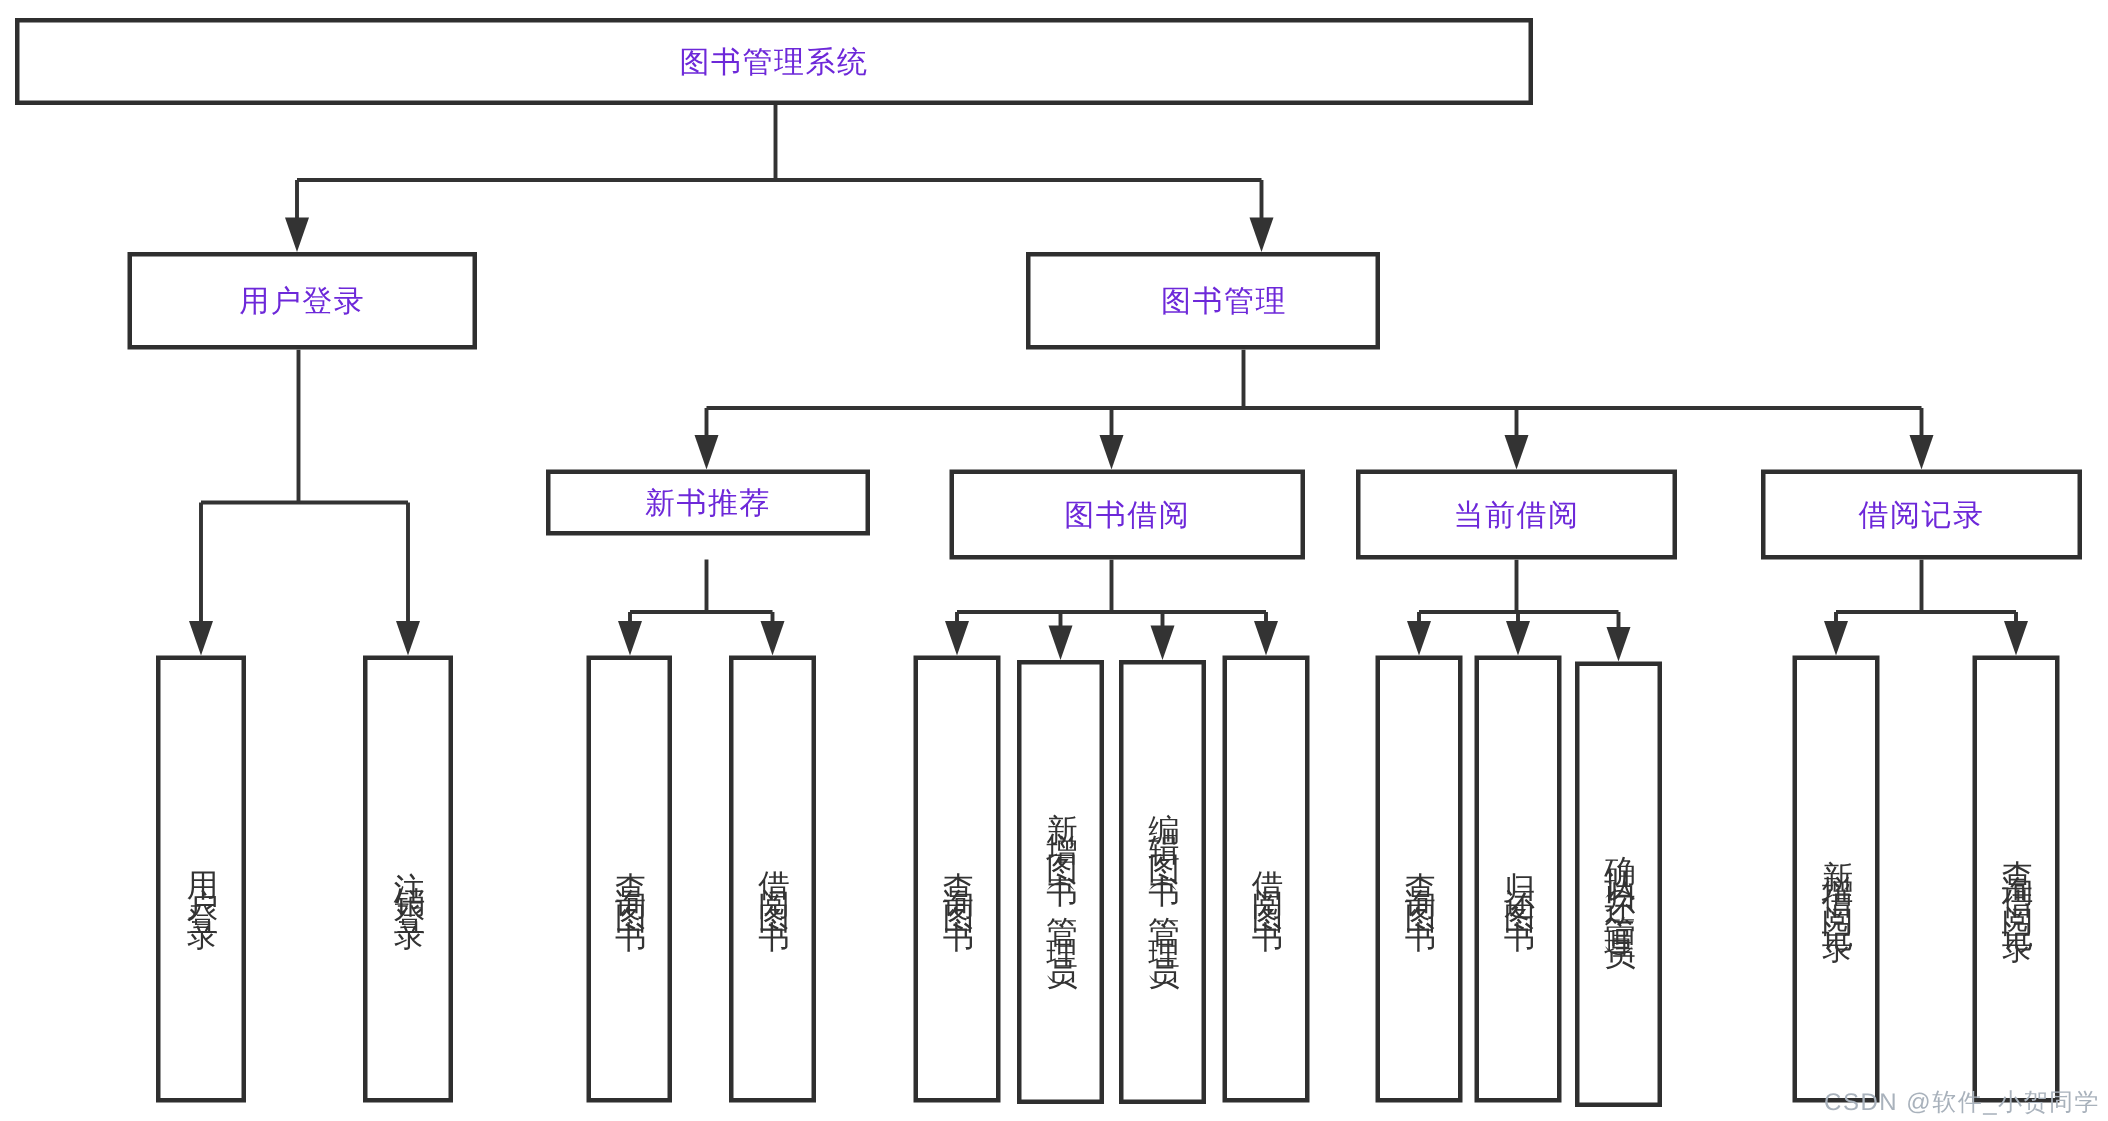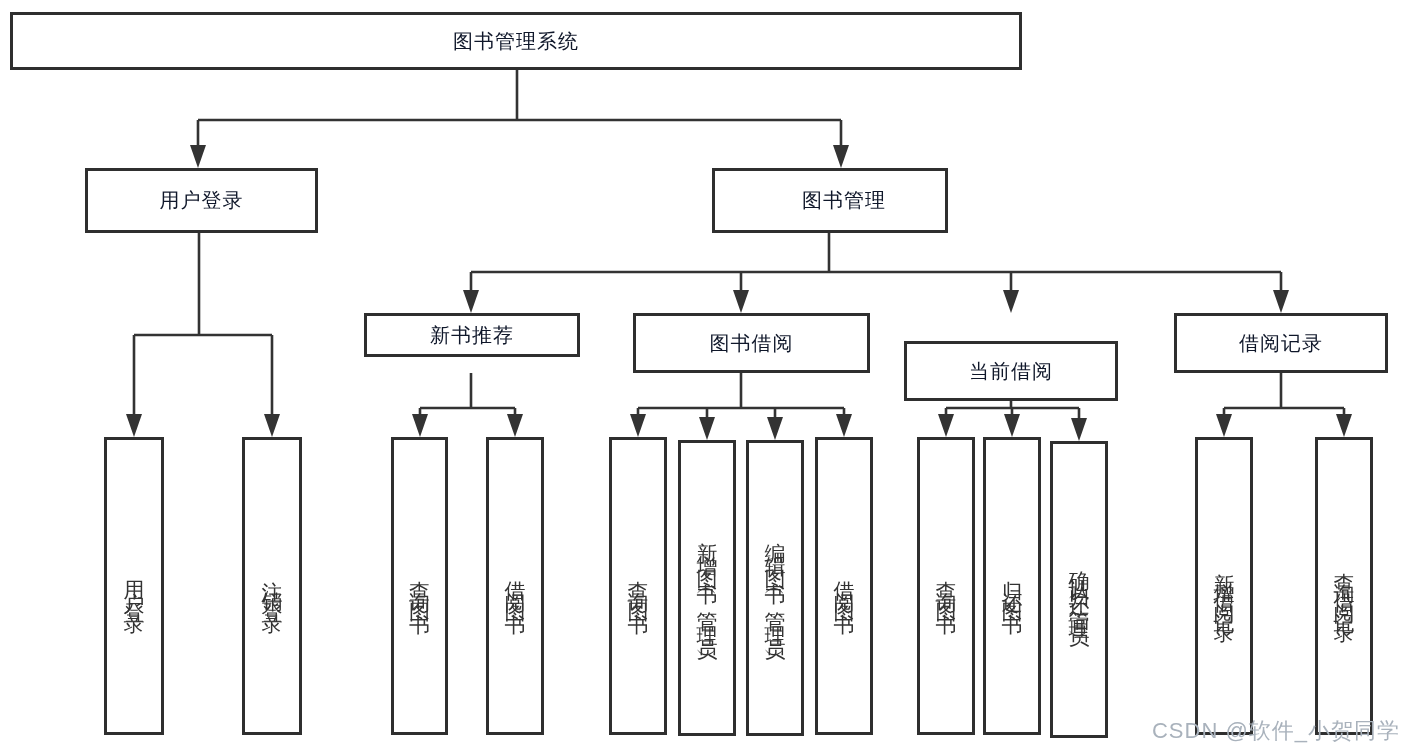--- a/index.html
+++ b/index.html
@@ -13,41 +13,41 @@
   #wires{position:absolute;left:0;top:0;z-index:1;}
   .node{
     position:absolute;
     background:#ffffff;
     border:3px solid #2f2f2f;
     box-sizing:border-box;
     display:flex;align-items:center;justify-content:center;
     z-index:2;
   }
   .h-label{
-    color:#0f172a;
+    color:#6d28d9;
     font-size:20px;
     letter-spacing:1px;
     white-space:nowrap;
   }
   .v-label{
     color:#333333;
     font-size:21px;
     writing-mode:vertical-rl;
     text-orientation:mixed;
     white-space:nowrap;
   }
   .ls4{letter-spacing:11px;}
   .ls6{letter-spacing:10px;}
   .ls8{letter-spacing:14px;}
   .ls9{letter-spacing:8px;}
   #watermark{
     position:absolute;
     right:5px;bottom:1px;
     z-index:10;
-    font-size:22px;
+    font-size:16px;
     color:#a9b2bc;
     letter-spacing:1px;
     white-space:nowrap;
   }
 </style>
 </head>
 <body>
 
 <div id="stage">
 
@@ -80,31 +80,31 @@
       <path d="M 1336 414 L 1352 414 L 1344 437 Z" fill="#333333"></path>
     </svg>
 
   <div class="node" style="left:10px;top:12px;width:1012px;height:58px;">
     <span class="h-label">图书管理系统</span>
   </div>
 
   <div class="node" style="left:85px;top:168px;width:233px;height:65px;">
     <span class="h-label">用户登录</span>
   </div>
-  <div class="node" style="left:712px;top:168px;width:236px;height:65px;padding-left:28px;">
+  <div class="node" style="left:684px;top:168px;width:236px;height:65px;padding-left:28px;">
     <span class="h-label">图书管理</span>
   </div>
 
   <div class="node" style="left:364px;top:313px;width:216px;height:44px;">
     <span class="h-label">新书推荐</span>
   </div>
   <div class="node" style="left:633px;top:313px;width:237px;height:60px;">
     <span class="h-label">图书借阅</span>
   </div>
-  <div class="node" style="left:904px;top:313px;width:214px;height:60px;margin-top:28px;">
+  <div class="node" style="left:904px;top:313px;width:214px;height:60px;">
     <span class="h-label">当前借阅</span>
   </div>
   <div class="node" style="left:1174px;top:313px;width:214px;height:60px;">
     <span class="h-label">借阅记录</span>
   </div>
 
   <div class="node" style="left:104px;top:437px;width:60px;height:298px;">
     <span class="v-label ls4">用户登录</span>
   </div>
   <div class="node" style="left:242px;top:437px;width:60px;height:298px;">

